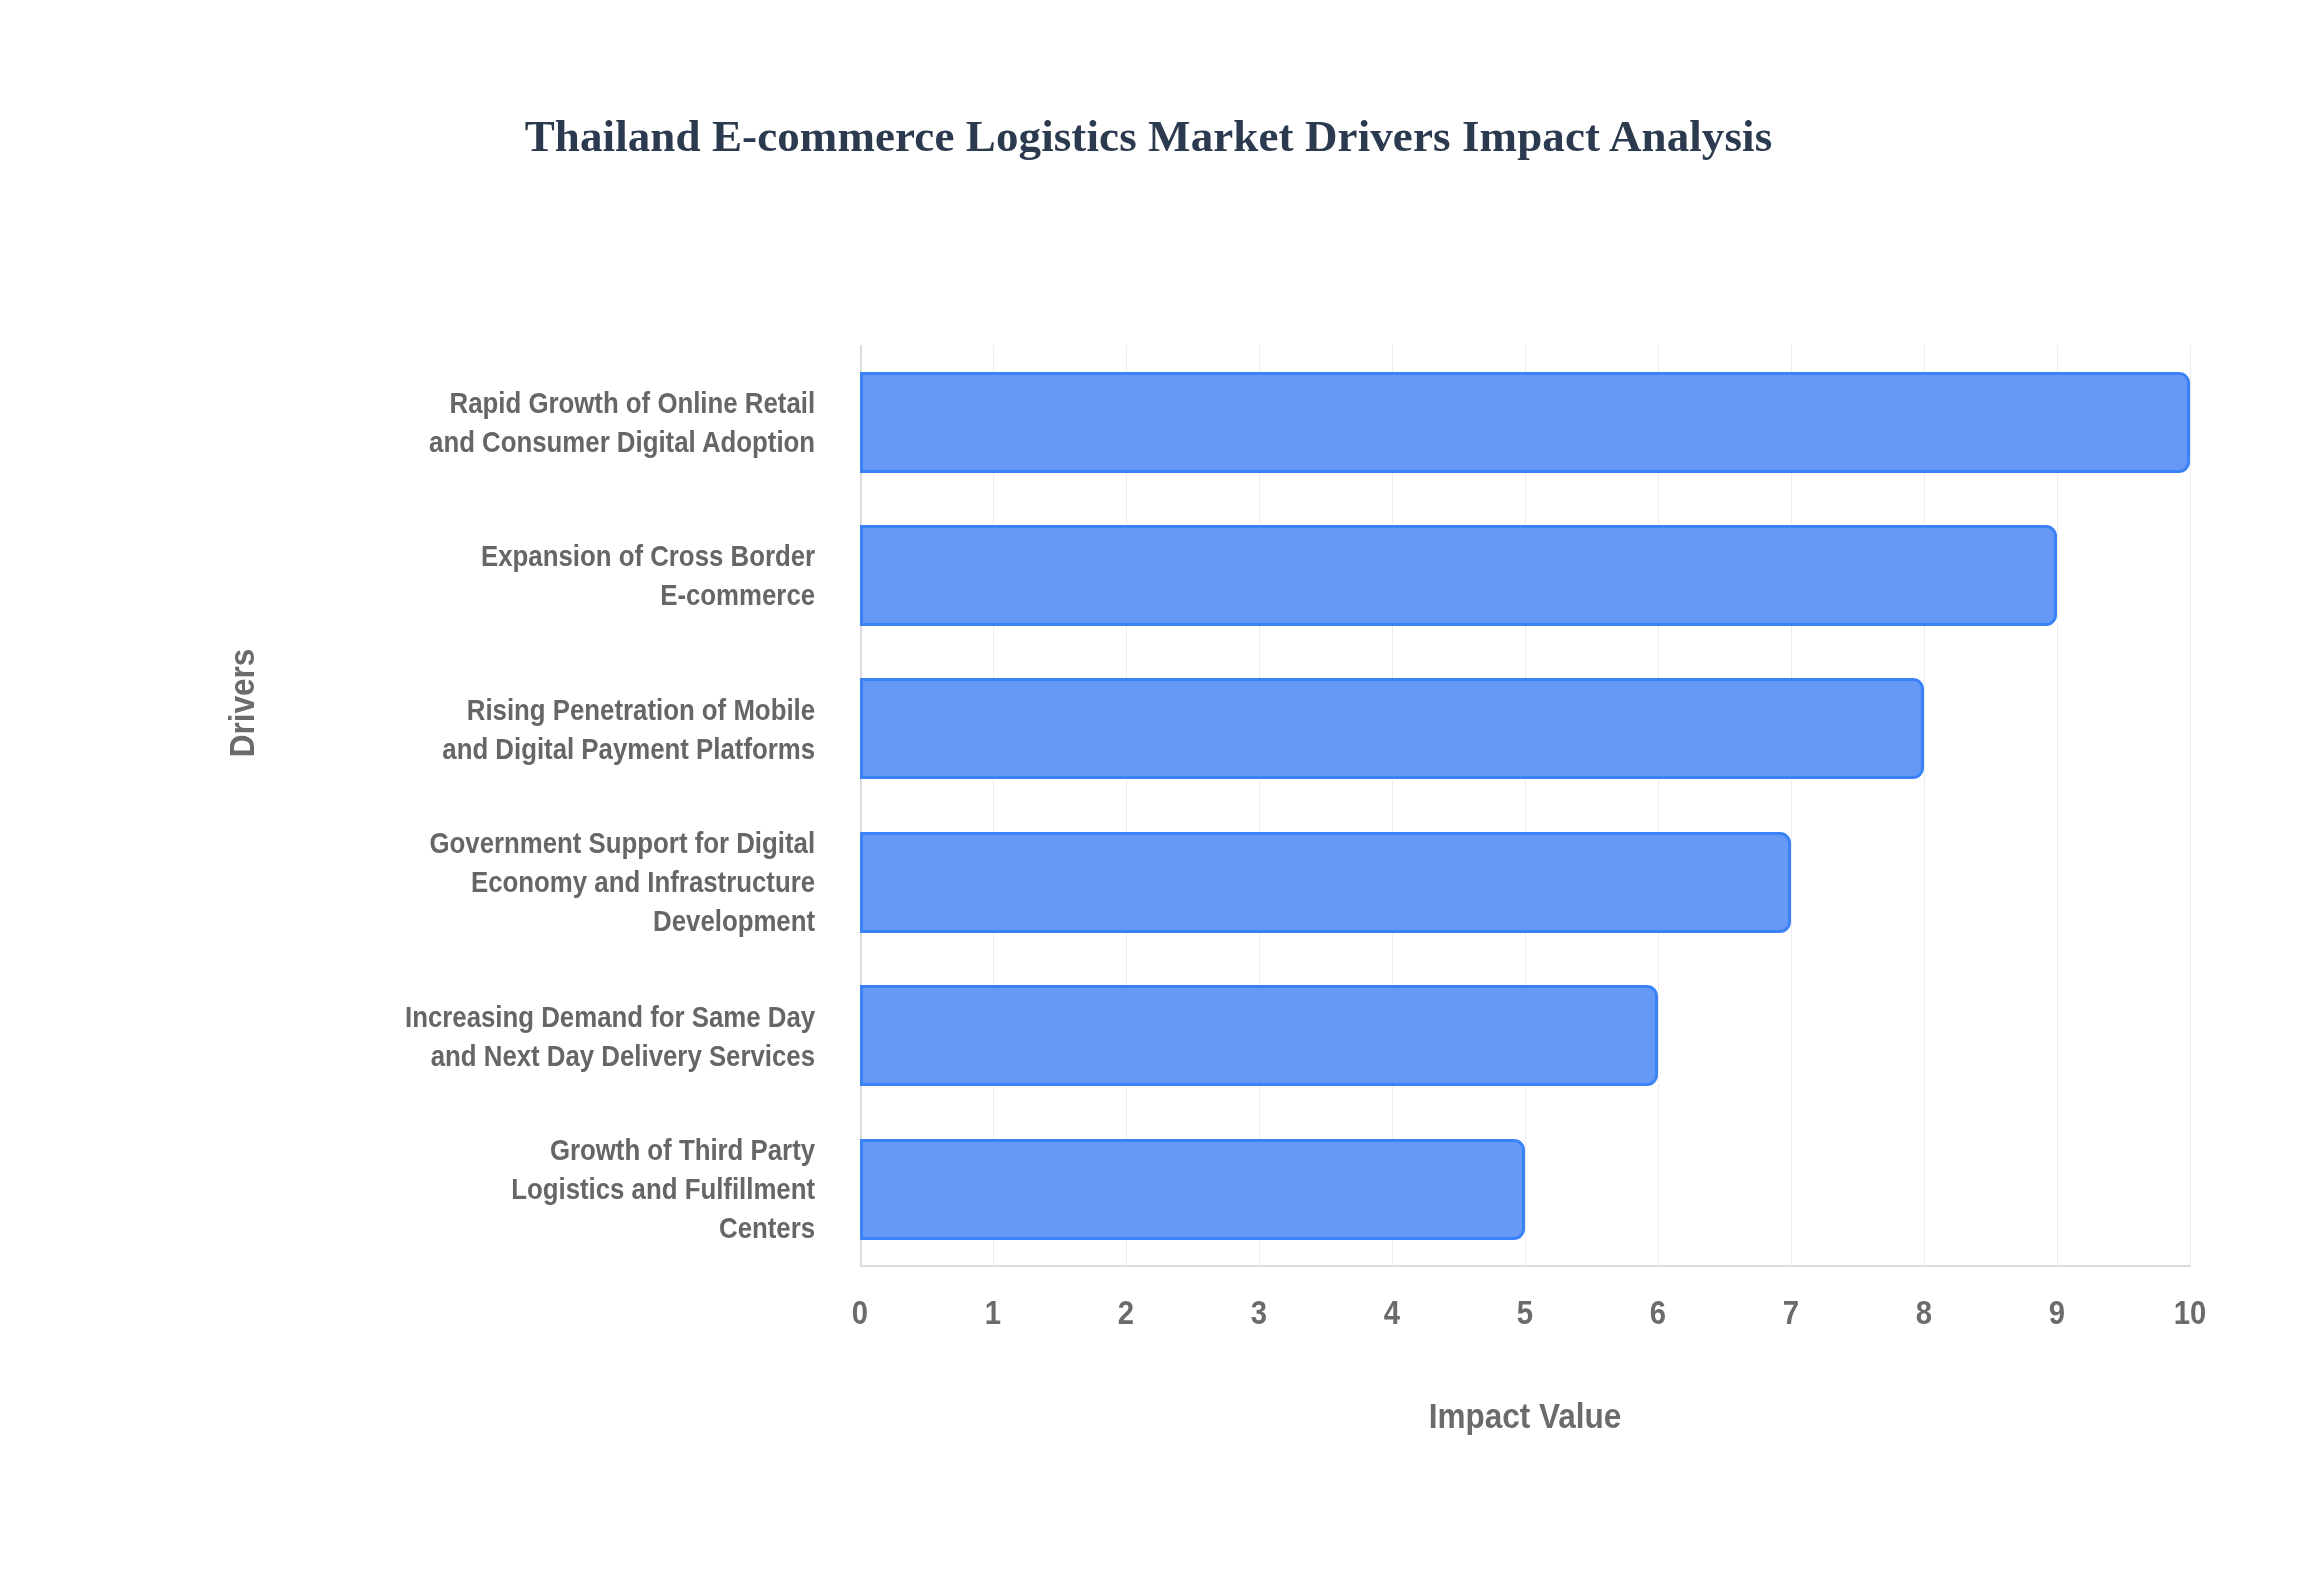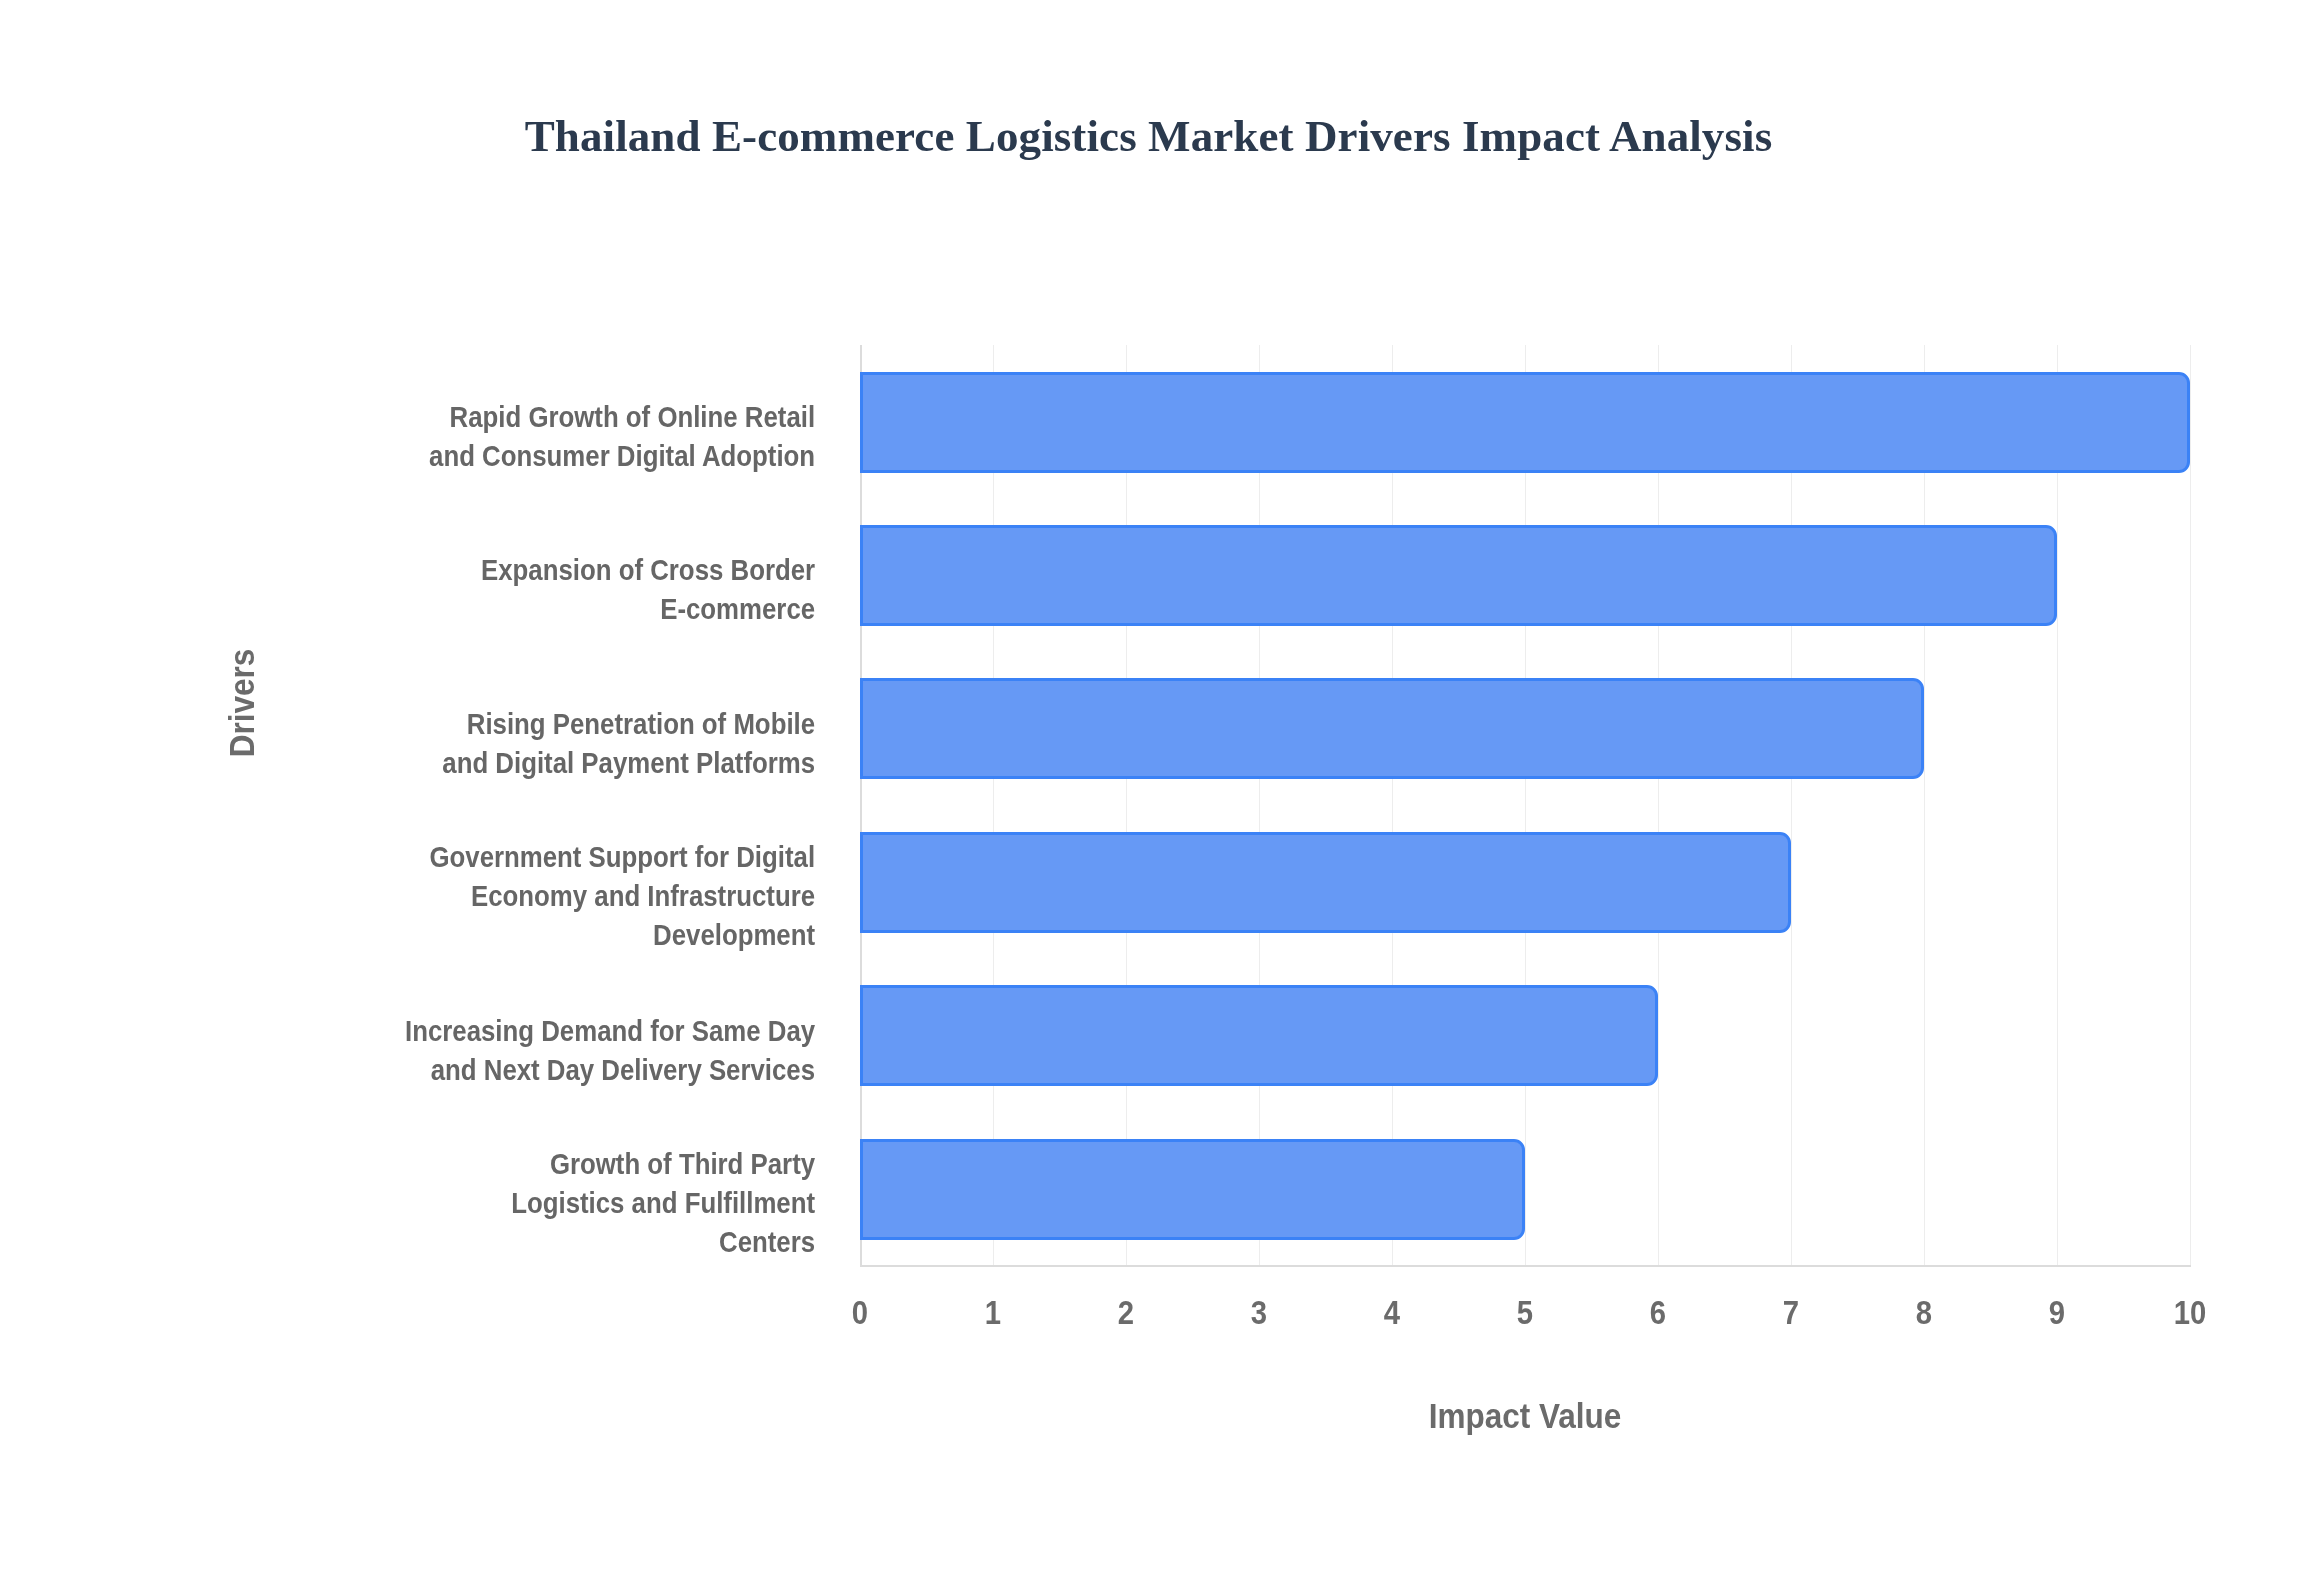--- a/index.html
+++ b/index.html
@@ -99,21 +99,21 @@
     box-sizing: border-box;
     background: #6699f5;
     border: 3px solid #3b82f6;
     border-radius: 0 11px 11px 0;
   }
 
   
   #y-tick-labels {
     position: absolute;
     left: 109px;
-    top: 359px;
+    top: 345px;
     width: 725px;
     height: 921px;
   }
   .y-tick-label {
     position: absolute;
     right: 0;
     width: 725px;
     text-align: right;
     padding-right: 22px;
     box-sizing: border-box;

